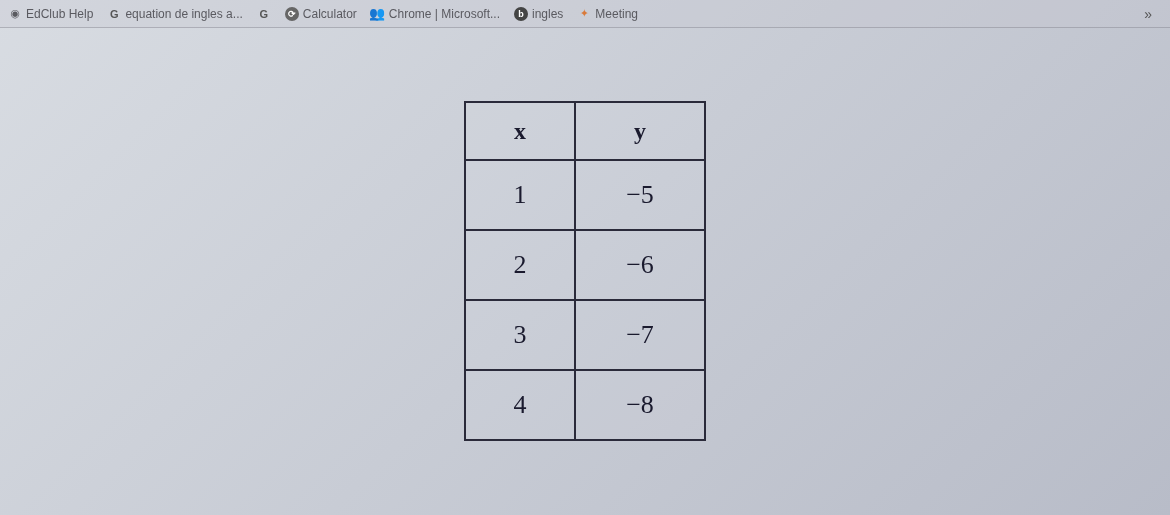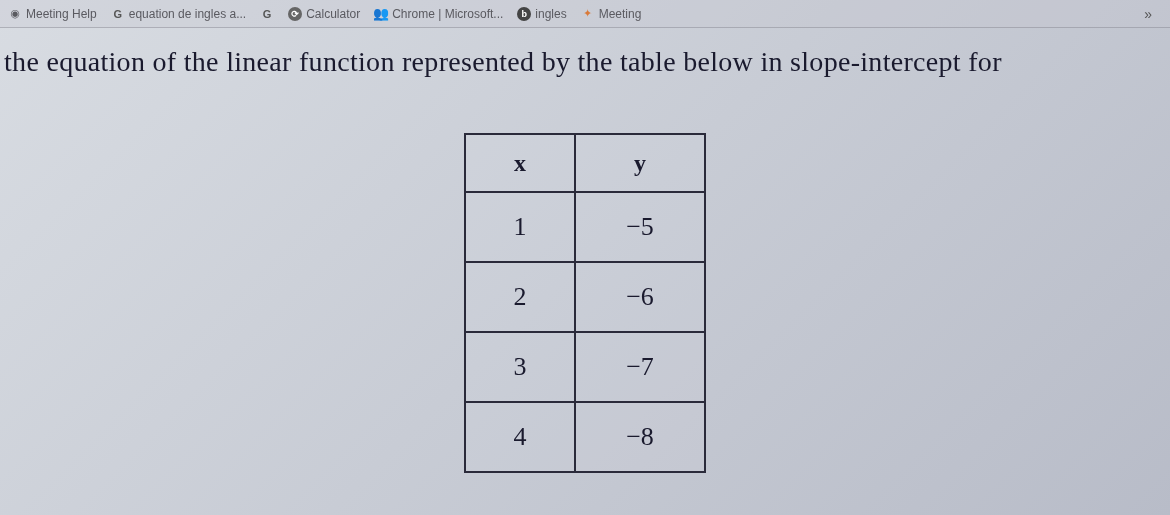--- a/index.html
+++ b/index.html
@@ -149,21 +149,21 @@
     .neg {
       font-family: 'Times New Roman', serif;
     }
   </style>
 </head>
 <body>
 
 <div class="bookmarks-bar">
   <div class="bookmark-item">
     <span class="bookmark-icon">◉</span>
-    <span>Meeting Help</span>
+    <span>EdClub Help</span>
   </div>
   <div class="bookmark-item">
     <span class="bookmark-icon g-icon">G</span>
     <span>equation de ingles a...</span>
   </div>
   <div class="bookmark-item">
     <span class="bookmark-icon g-icon">G</span>
   </div>
   <div class="bookmark-item">
     <span class="round-icon gray-round">⟳</span>
@@ -180,21 +180,20 @@
   <div class="bookmark-item">
     <span class="bookmark-icon edclub-icon">✦</span>
     <span>Meeting</span>
   </div>
   <div class="more-arrow">
     <span>»</span>
   </div>
 </div>
 
 <div class="content-area">
-  <div class="question-text">the equation of the linear function represented by the table below in slope-intercept for</div>
 
   <div class="table-container">
     <table class="data-table">
       <thead>
         <tr>
           <th>x</th>
           <th class="y-col">y</th>
         </tr>
       </thead>
       <tbody>

